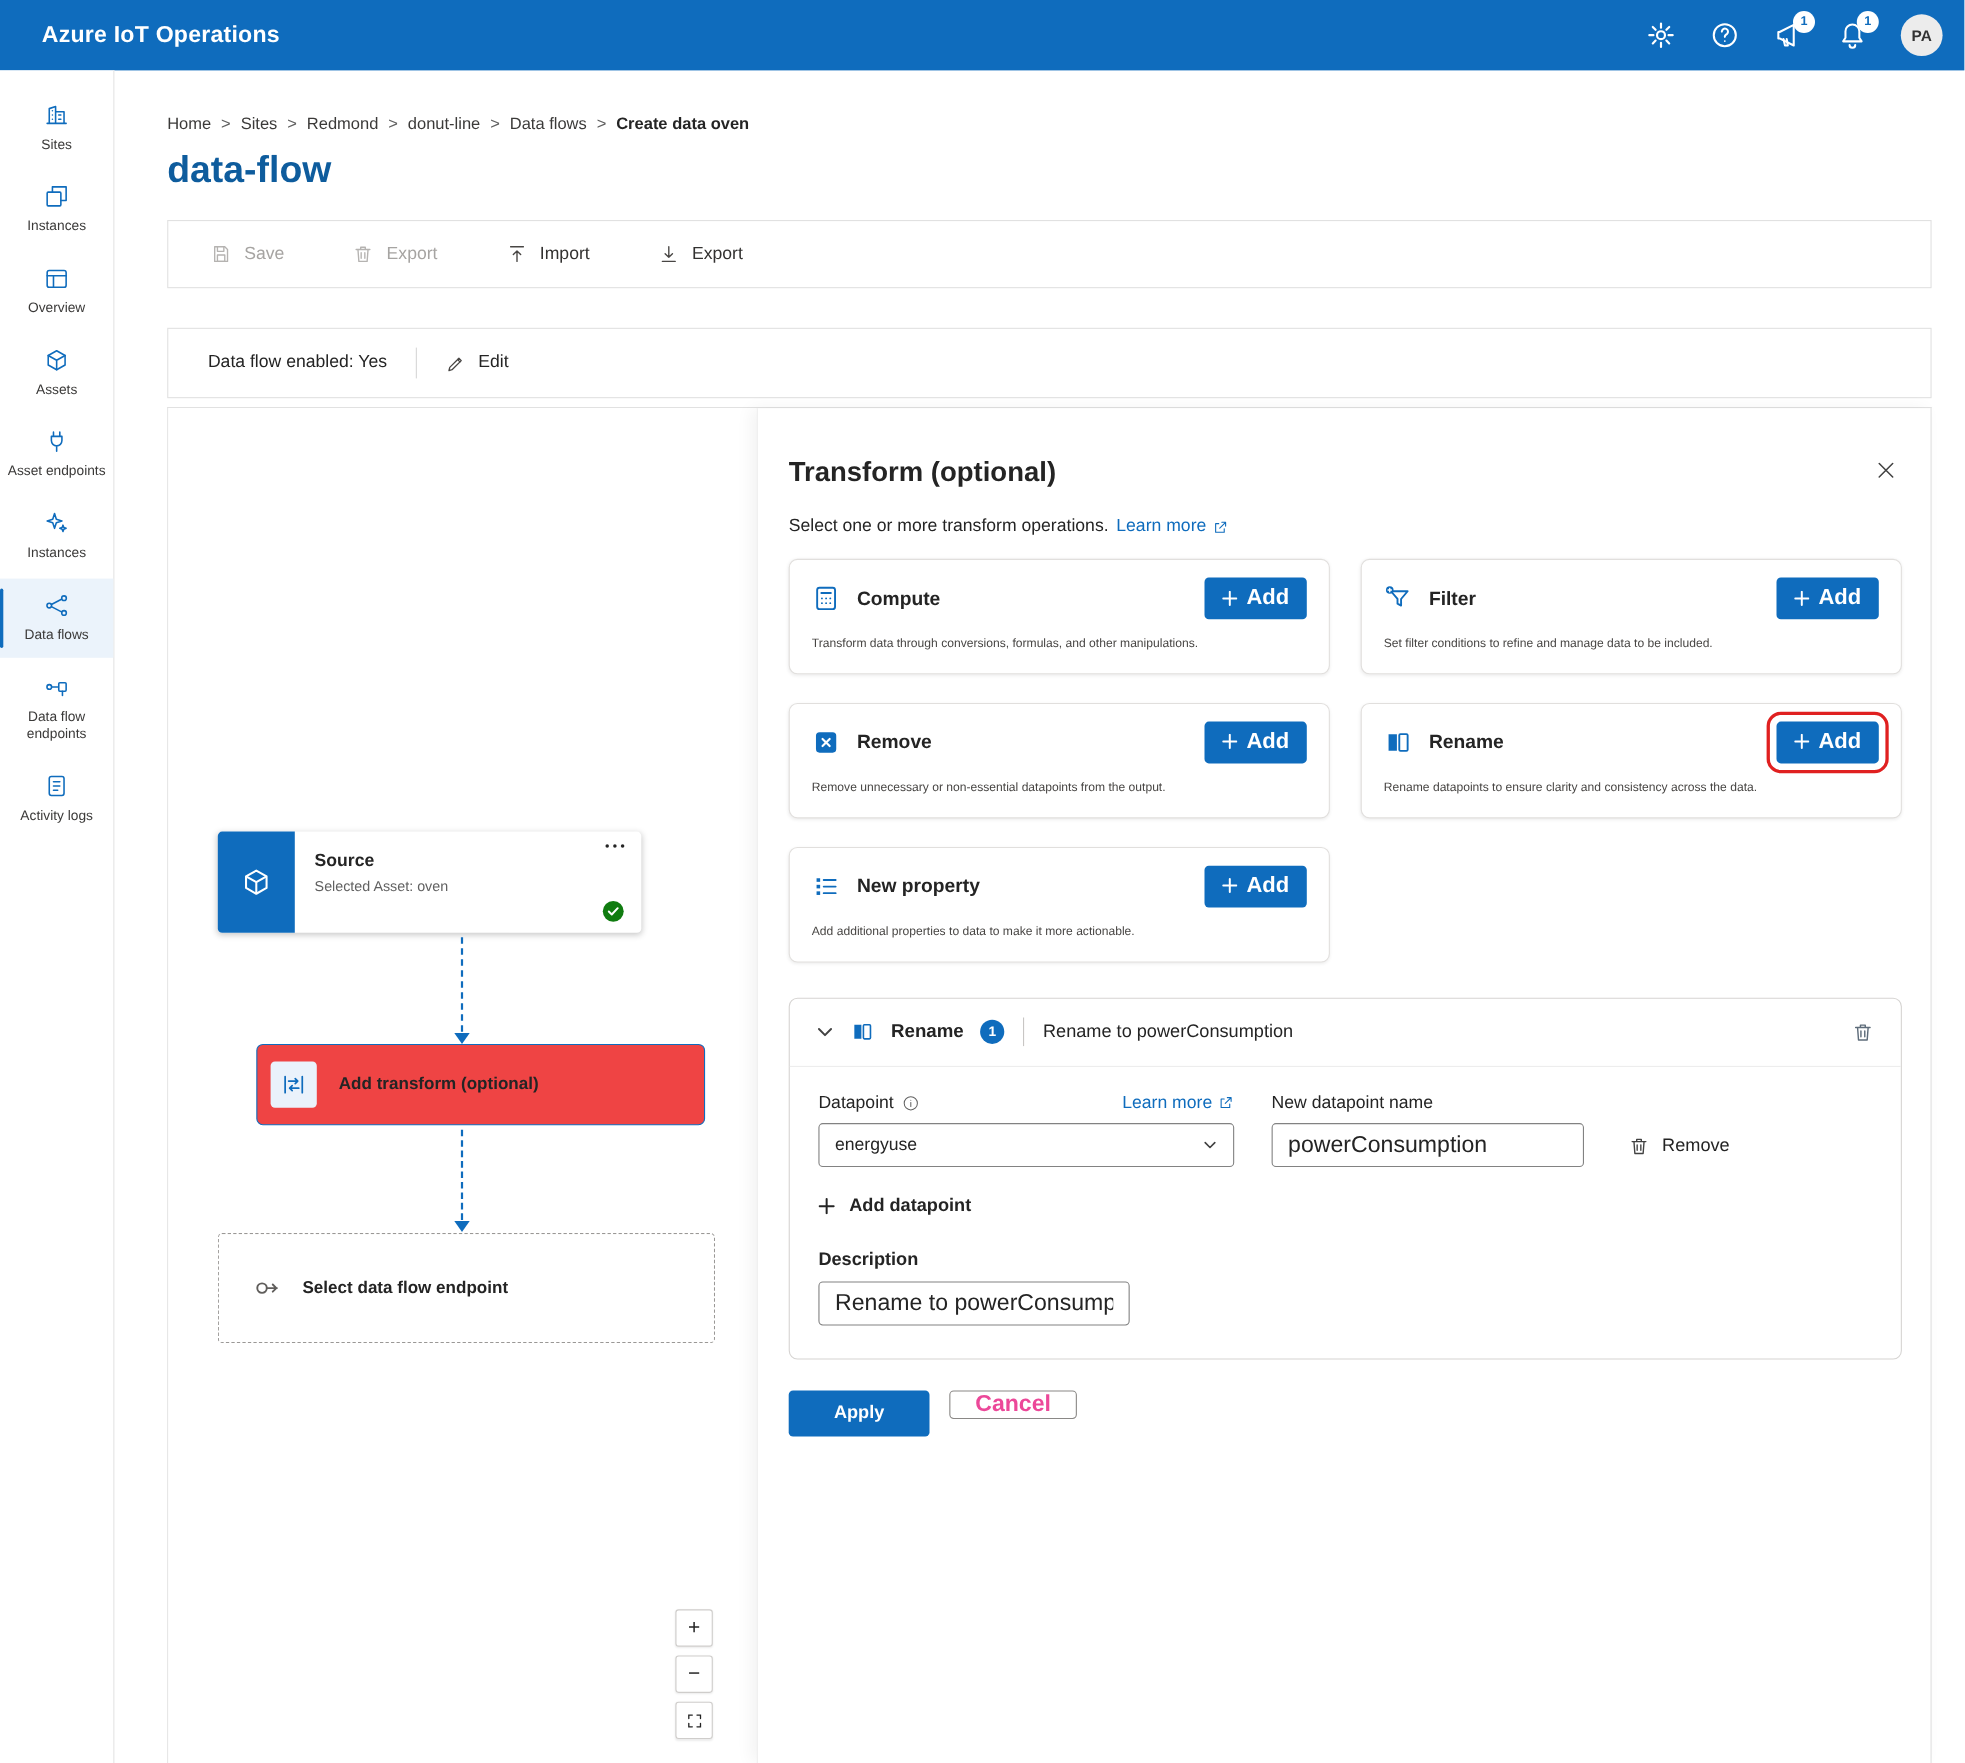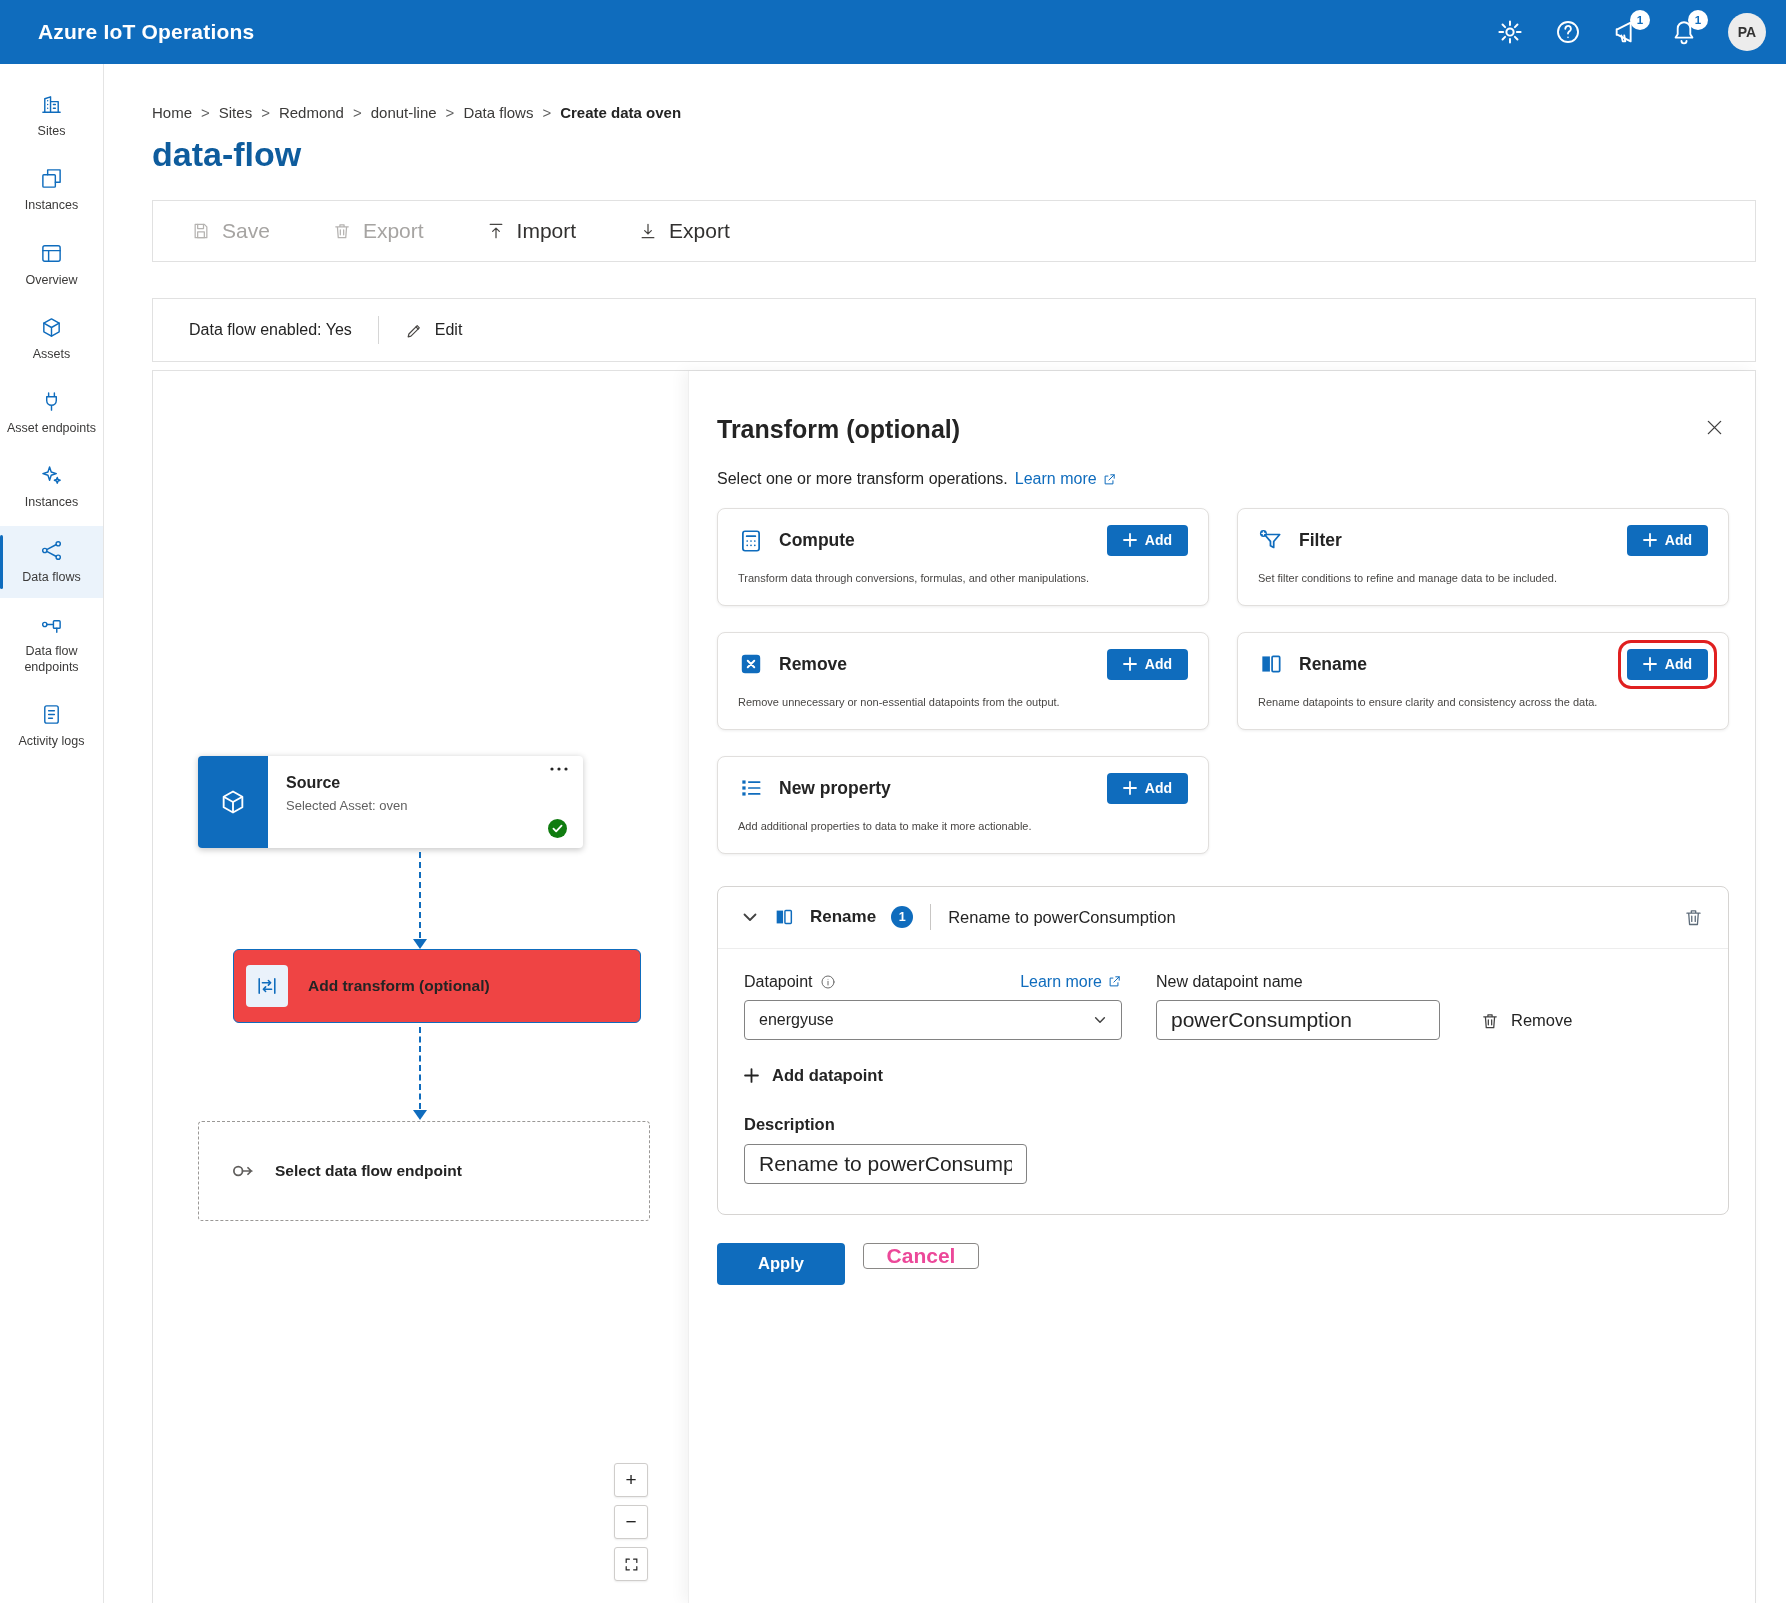--- a/index.html
+++ b/index.html
@@ -38,21 +38,21 @@
 
   
   .breadcrumb { margin-top:40px; display:flex; align-items:center; gap:9px; font-size:15px; color:#3b3a39; }
   .crumb-sep { color:#616161; }
   .crumb.last { font-weight:bold; color:#242424; }
   .page-title { margin-top:14px; font-size:34px; font-weight:bold; color:#0e5c9d; }
 
   
   .toolbar { margin-top:26px; border:1px solid #e1e1e1; height:62px; display:flex;
     align-items:center; padding:0 14px; gap:14px; }
-  .tool-btn { display:flex; align-items:center; gap:11px; font-size:21px; color:#323130;
+  .tool-btn { display:flex; align-items:center; gap:11px; font-size:16px; color:#323130;
     background:none; border:none; padding:10px 24px; }
   .tool-btn svg { width:20px; height:20px; fill:none; stroke:#484644; stroke-width:1.5;
     stroke-linecap:round; stroke-linejoin:round; }
   .tool-btn.disabled { color:#a6a4a2; }
   .tool-btn.disabled svg { stroke:#b5b3b1; }
 
   
   .status-bar { margin-top:36px; border:1px solid #e1e1e1; height:64px; display:flex;
     align-items:center; padding:0 36px; gap:26px; font-size:16px; }
   .v-div { width:1px; height:28px; background:#d6d6d6; }
@@ -114,21 +114,21 @@
     stroke-linecap:round; stroke-linejoin:round; }
 
   .cards { margin-top:20px; display:grid; grid-template-columns:1fr 1fr; gap:26px 28px; }
   .card { border:1px solid #e1dfdd; border-radius:8px; padding:16px 20px 18px;
     box-shadow:0 1px 3px rgba(0,0,0,.07); background:#fff; }
   .card-head { display:flex; align-items:center; gap:15px; }
   .card-icon svg { width:26px; height:26px; stroke:#0f6cbd; stroke-width:1.6; fill:none;
     stroke-linecap:round; stroke-linejoin:round; }
   .card-name { font-size:17.5px; font-weight:bold; }
   .add-btn { margin-left:auto; background:#0f6cbd; color:#fff; border:none; border-radius:4px;
-    font-size:14px; font-weight:600; display:flex; align-items:center; gap:8px; padding:7px 16px 8px; }
+    font-size:20px; font-weight:600; display:flex; align-items:center; gap:8px; padding:7px 16px 8px; }
   .add-btn .plus svg { width:14px; height:14px; stroke:#fff; stroke-width:1.8; fill:none; stroke-linecap:round; }
   .add-btn.highlighted { outline:3px solid #e02020; outline-offset:6px; }
   .card-desc { margin-top:15px; font-size:11px; color:#484644; line-height:1.45; max-width:94%; }
 
   
   .rename-editor { margin-top:32px; border:1px solid #d6d4d2; border-radius:8px; background:#fff; }
   .re-head { height:62px; display:flex; align-items:center; gap:15px; padding:0 24px;
     border-bottom:1px solid #ededed; }
   .re-chevron svg { width:16px; height:16px; stroke:#424242; stroke-width:1.8; fill:none;
     stroke-linecap:round; stroke-linejoin:round; }

